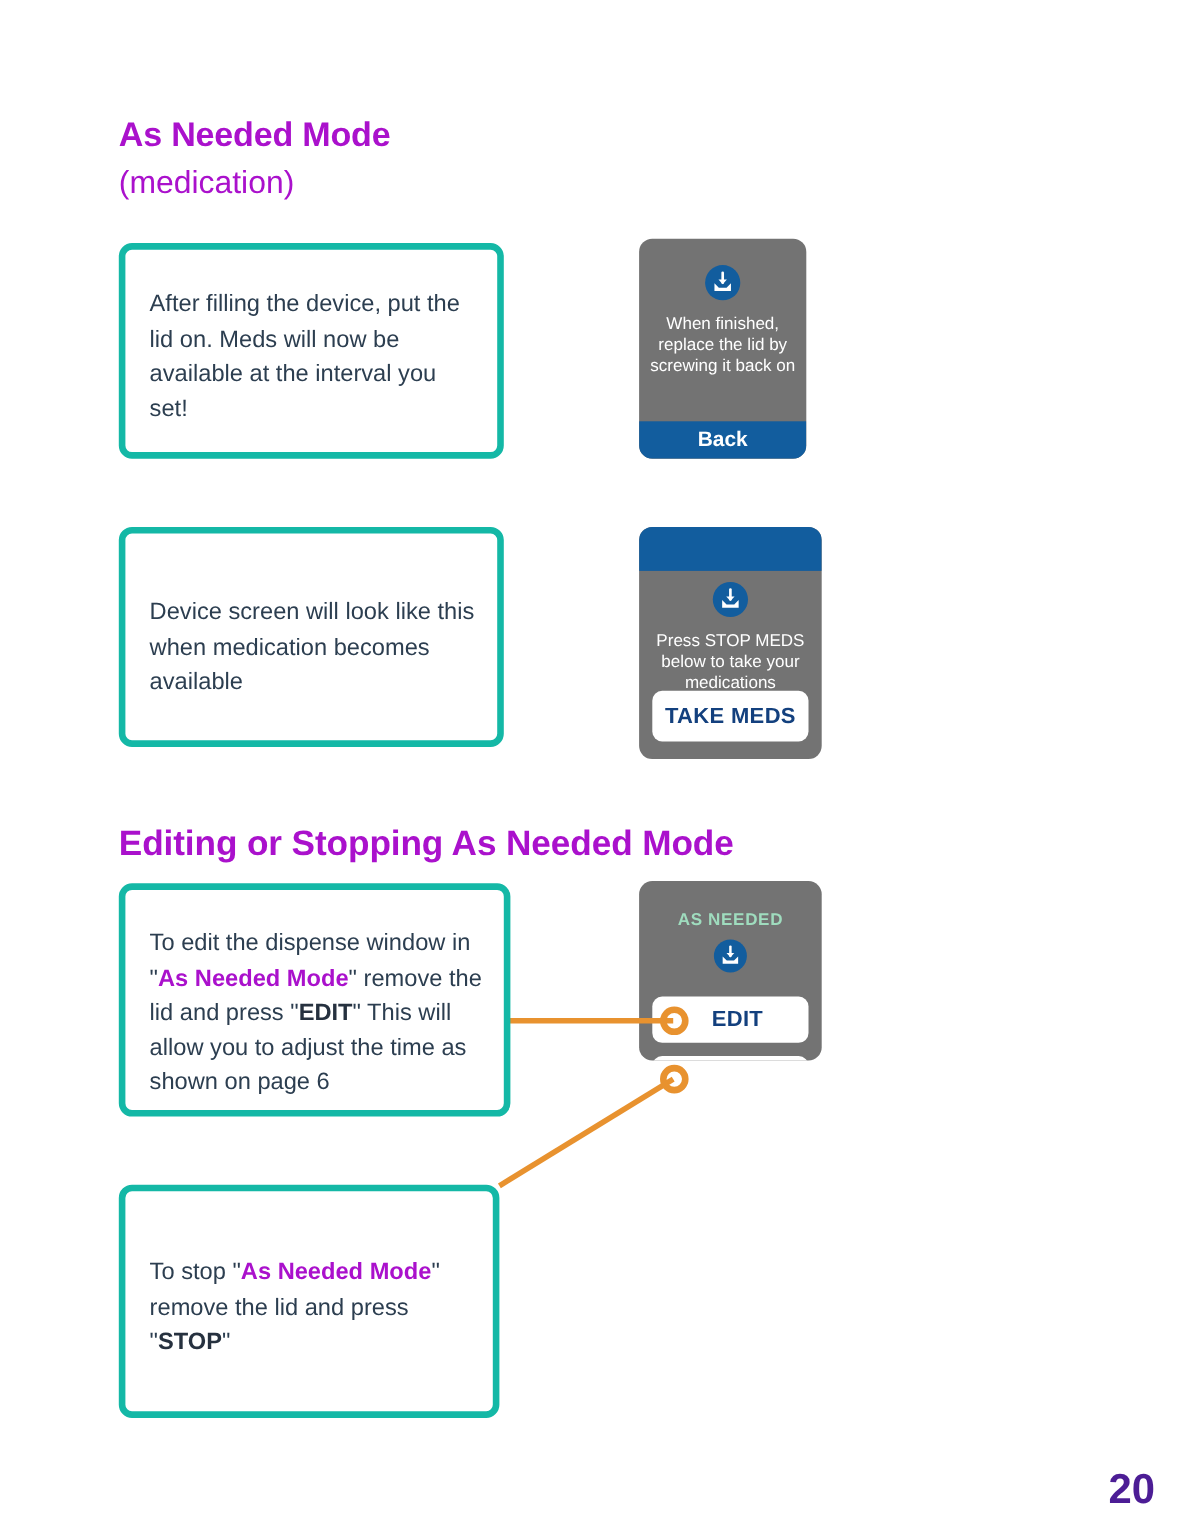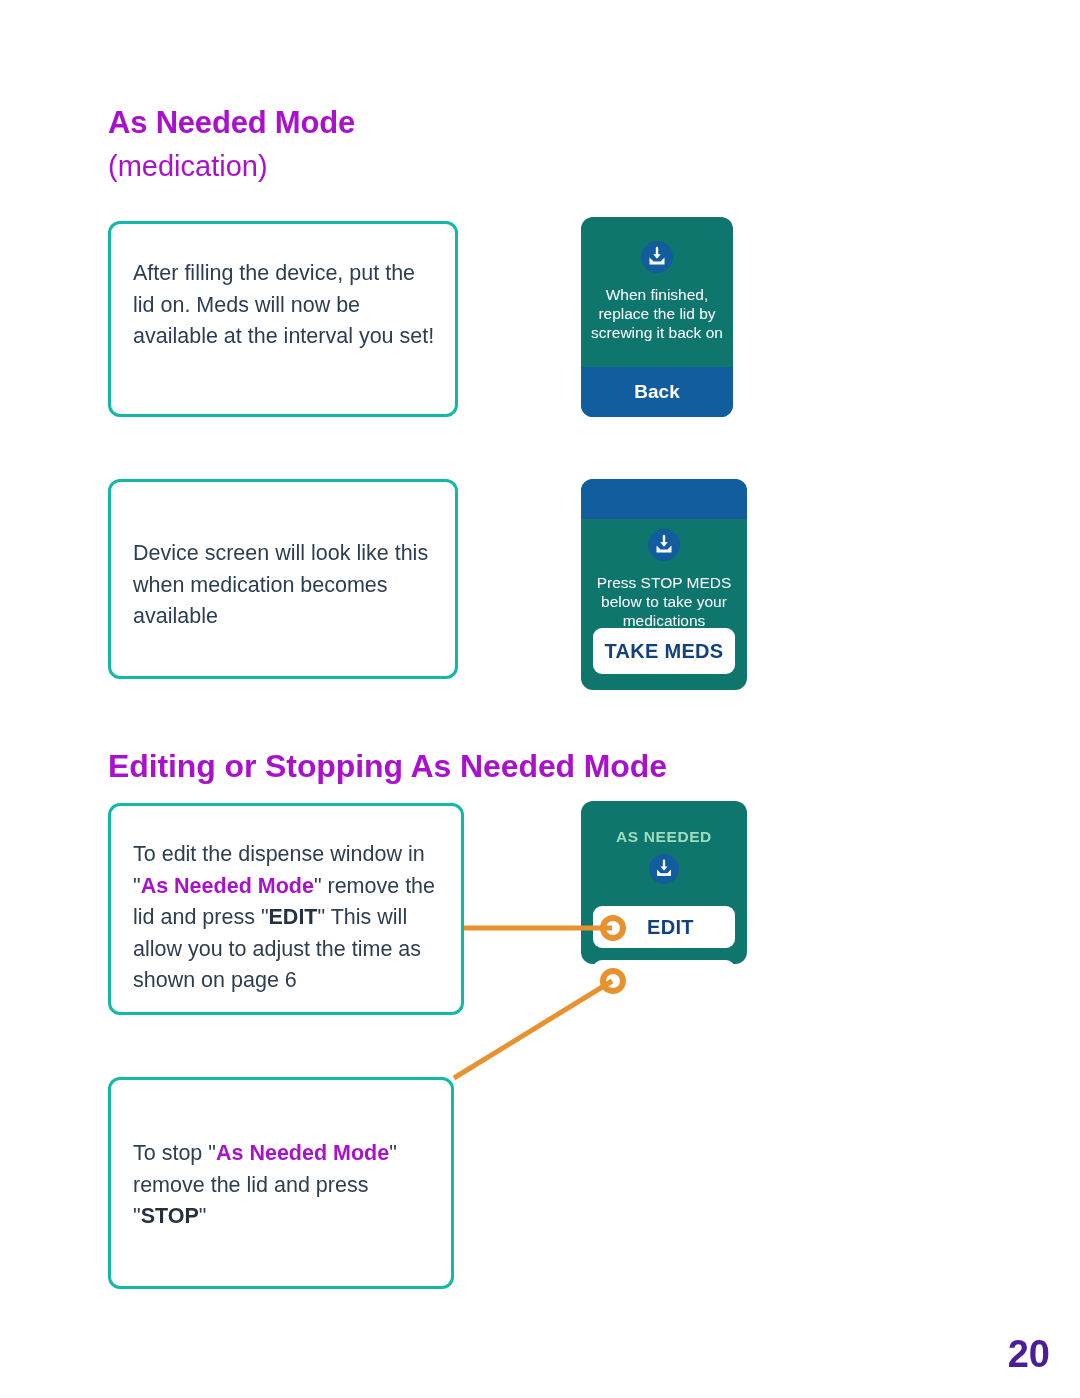--- a/index.html
+++ b/index.html
@@ -41,21 +41,21 @@
     font-size: 32px;
     font-weight: bold;
     color: #aa11cc;
     letter-spacing: -0.1px;
   }
 
   
   .callout {
     position: absolute;
     background: #ffffff;
-    border: 3px solid #14b8a6;
+    border: 6px solid #14b8a6;
     border-radius: 12px;
     z-index: 3;
   }
   .callout .ctext {
     position: absolute;
     left: 22px;
     right: 16px;
     color: #2c3e50;
     font-size: 21.5px;
     line-height: 31.5px;
@@ -80,21 +80,21 @@
     position: absolute;
     left: 0; top: 0;
     width: 1080px; height: 1398px;
     z-index: 2;
     pointer-events: none;
   }
 
   
   .device {
     position: absolute;
-    background: #0f766e;
+    background: #737373;
     border-radius: 12px;
     overflow: hidden;
     z-index: 1;
   }
   .dev-topbar {
     position: absolute;
     left: 0; top: 0;
     width: 100%;
     background: #125d9e;
   }
@@ -152,21 +152,21 @@
   .dev-btn-left {
     justify-content: flex-start;
     padding-left: 54px;
     font-size: 20px;
     letter-spacing: 0.3px;
   }
 
   #dev1 { left: 581px; top: 217px; width: 152px; height: 200px; }
   #dev1 .dev-icon { top: 24px; }
   #dev1 .dev-msg { top: 68px; }
-  #dev1 .dev-bottombar { height: 50px; }
+  #dev1 .dev-bottombar { height: 34px; }
 
   #dev2 { left: 581px; top: 479px; width: 166px; height: 211px; }
   #dev2 .dev-topbar { height: 40px; }
   #dev2 .dev-icon { top: 50px; }
   #dev2 .dev-msg { top: 94px; }
   #dev2 .dev-btn-white { left: 12px; right: 12px; width: auto; bottom: 16px; height: 46px; font-size: 20px; letter-spacing: 0.3px; }
 
   #dev3 { left: 581px; top: 801px; width: 166px; height: 163px; }
   #dev3 .dev-label { top: 27px; }
   #dev3 .dev-icon { top: 53px; width: 30px; height: 30px; margin-left: -15px; }

